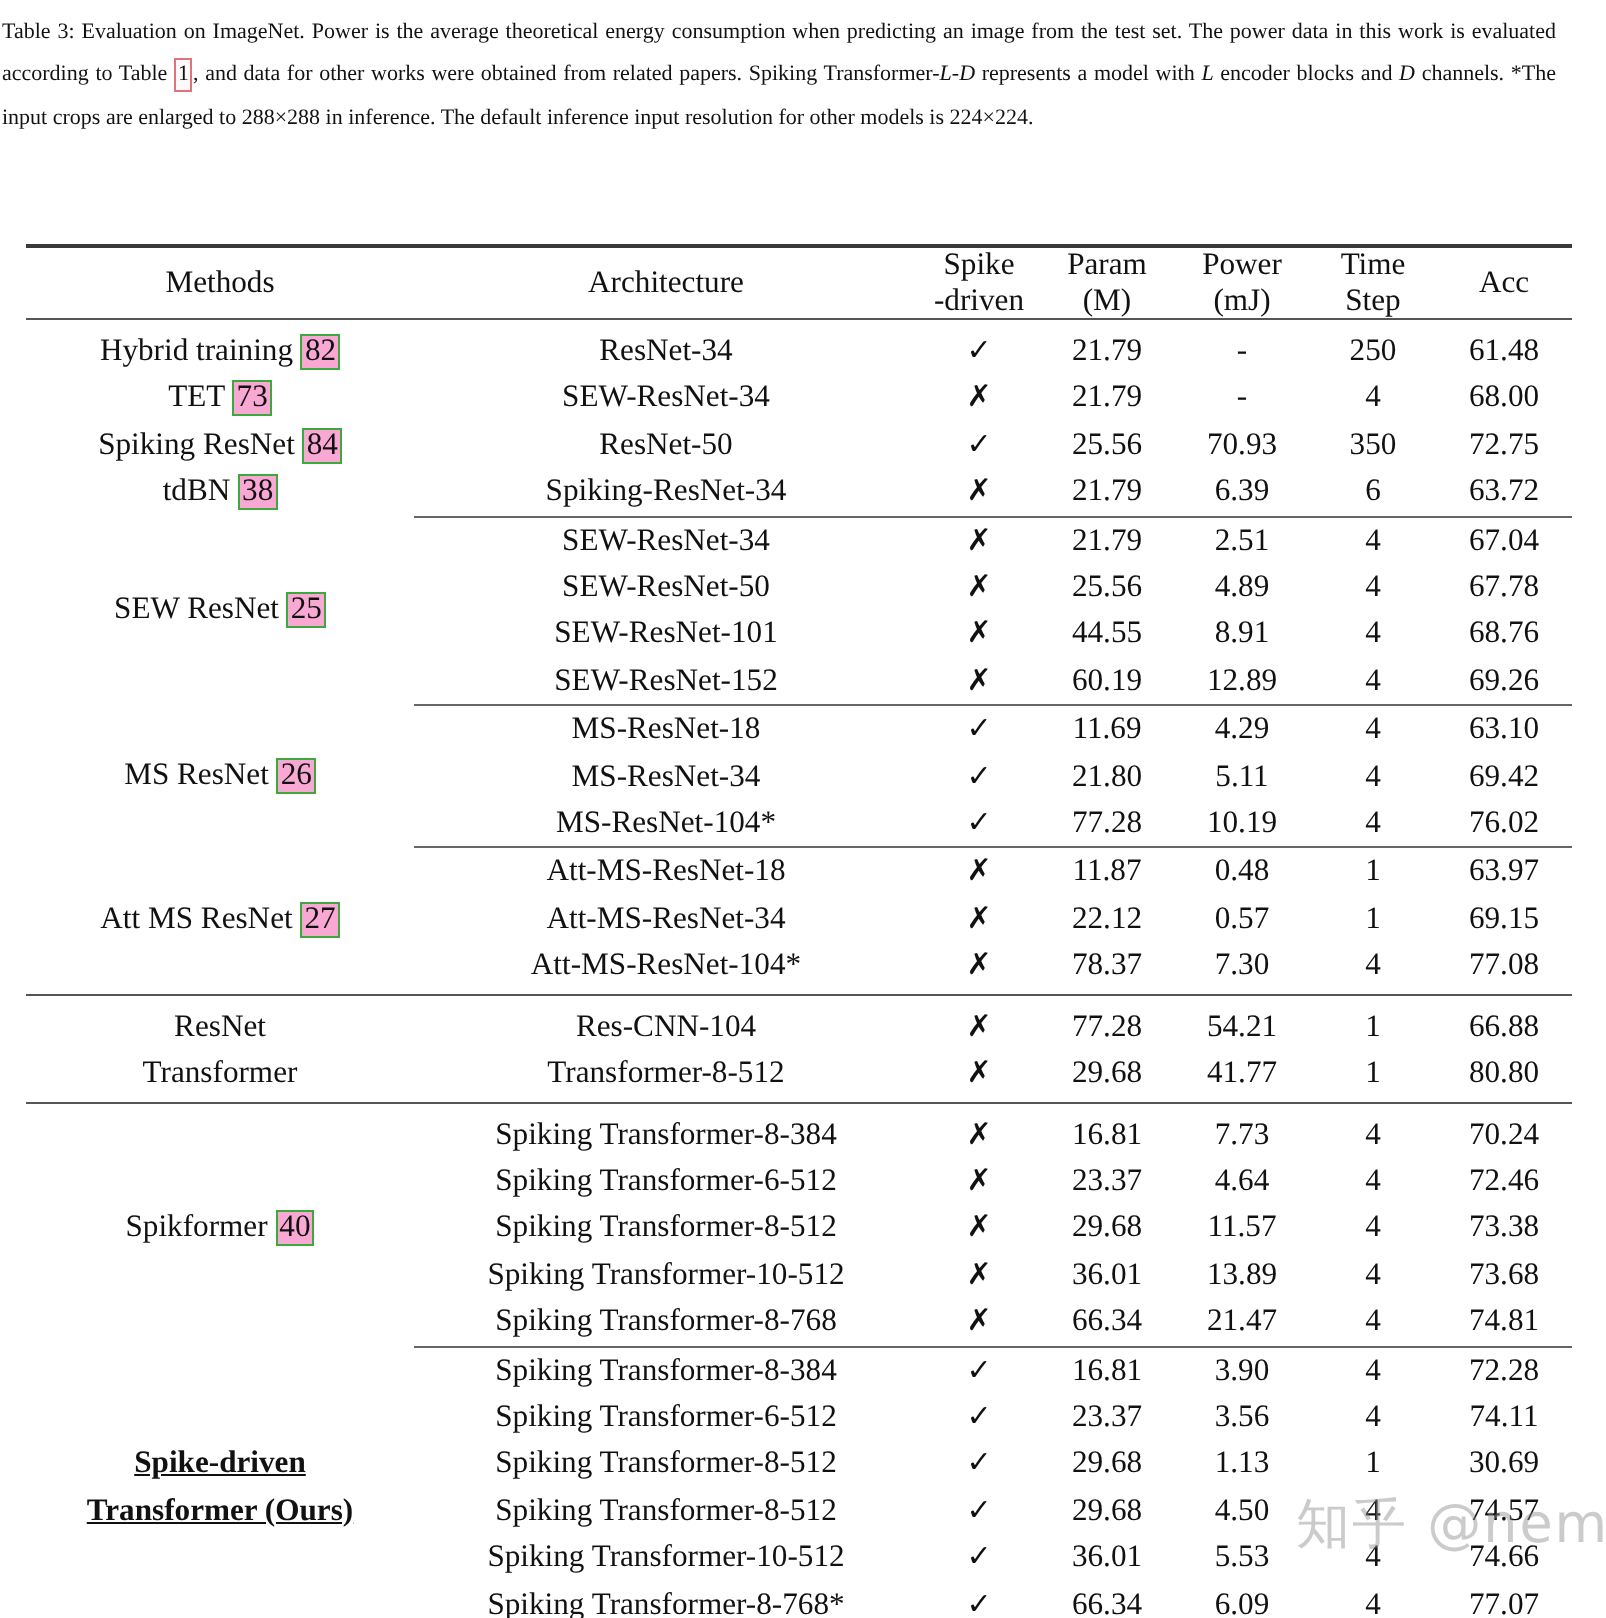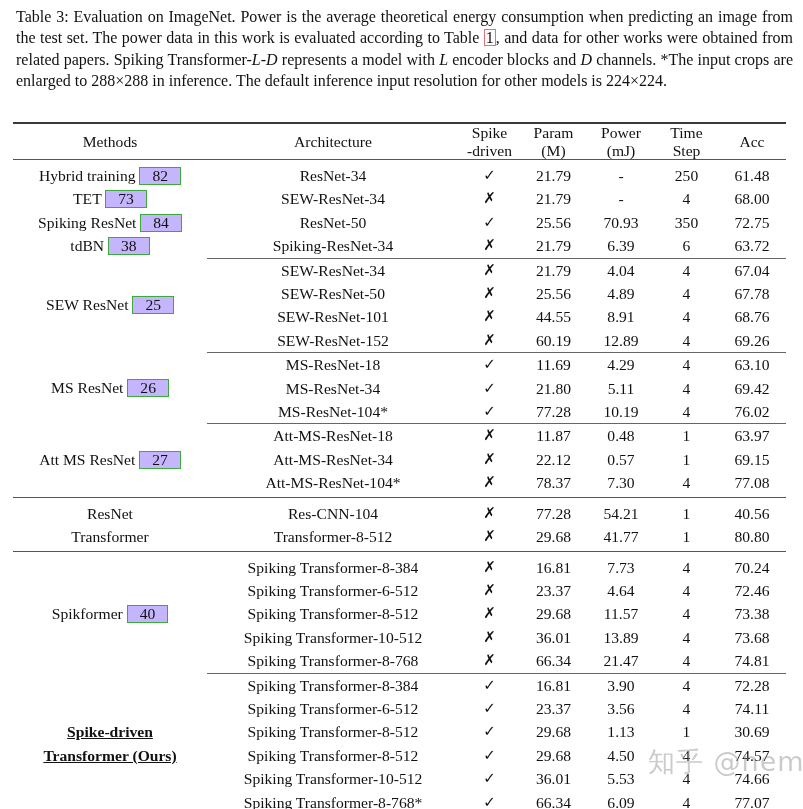--- a/index.html
+++ b/index.html
@@ -12,24 +12,24 @@
     height: 809px;
     font-family: "Liberation Serif", "DejaVu Serif", serif;
     color: #111111;
     position: relative;
     overflow: hidden;
   }
 
   
   #caption {
     position: absolute;
-    left: 16px;
+    left: 1px;
     top: 6px;
     width: 777px;
-    font-size: 16px;
+    font-size: 11px;
     line-height: 21.3px;
     text-align: justify;
     text-justify: inter-word;
   }
   #caption .it { font-style: italic; }
   .cite-red {
     border: 1px solid #e0737a;
     padding: 0 1px;
     margin: 0 0px;
     background: #fffafa;
@@ -105,22 +105,22 @@
     height: 23.4px;
     line-height: 23.4px;
     white-space: nowrap;
   }
   td.num { text-align: center; }
   td.methods { text-align: center; }
   .bold { font-weight: bold; }
 
   .cite-green {
     border: 1px solid #3ba93b;
-    background: #c4b5fd;
-    padding: 0 12px;
+    background: #f9a8d4;
+    padding: 0 1px;
     display: inline-block;
     line-height: 16px;
     font-size: 15.6px;
   }
 
   .mark { font-family: "DejaVu Sans", sans-serif; font-size: 15px; }
 
   
   #watermark {
     position: absolute;
@@ -223,21 +223,21 @@
         </tr>
         <tr class="rule-part">
           <td class="off"></td>
           <td class="on" colspan="6"></td>
         </tr>
         <tr class="data">
           <td class="methods" rowspan="4"><span>SEW ResNet </span><span class="cite-green">25</span></td>
           <td class="num">SEW-ResNet-34</td>
           <td class="num mark">✗</td>
           <td class="num">21.79</td>
-          <td class="num">4.04</td>
+          <td class="num">2.51</td>
           <td class="num">4</td>
           <td class="num">67.04</td>
         </tr>
         <tr class="data">
           <td class="num">SEW-ResNet-50</td>
           <td class="num mark">✗</td>
           <td class="num">25.56</td>
           <td class="num">4.89</td>
           <td class="num">4</td>
           <td class="num">67.78</td>
@@ -325,21 +325,21 @@
         <tr class="spacer-sm">
           <td colspan="7"></td>
         </tr>
         <tr class="data">
           <td class="methods" rowspan="1"><span>ResNet</span></td>
           <td class="num">Res-CNN-104</td>
           <td class="num mark">✗</td>
           <td class="num">77.28</td>
           <td class="num">54.21</td>
           <td class="num">1</td>
-          <td class="num">40.56</td>
+          <td class="num">66.88</td>
         </tr>
         <tr class="data">
           <td class="methods" rowspan="1"><span>Transformer</span></td>
           <td class="num">Transformer-8-512</td>
           <td class="num mark">✗</td>
           <td class="num">29.68</td>
           <td class="num">41.77</td>
           <td class="num">1</td>
           <td class="num bold">80.80</td>
         </tr>

